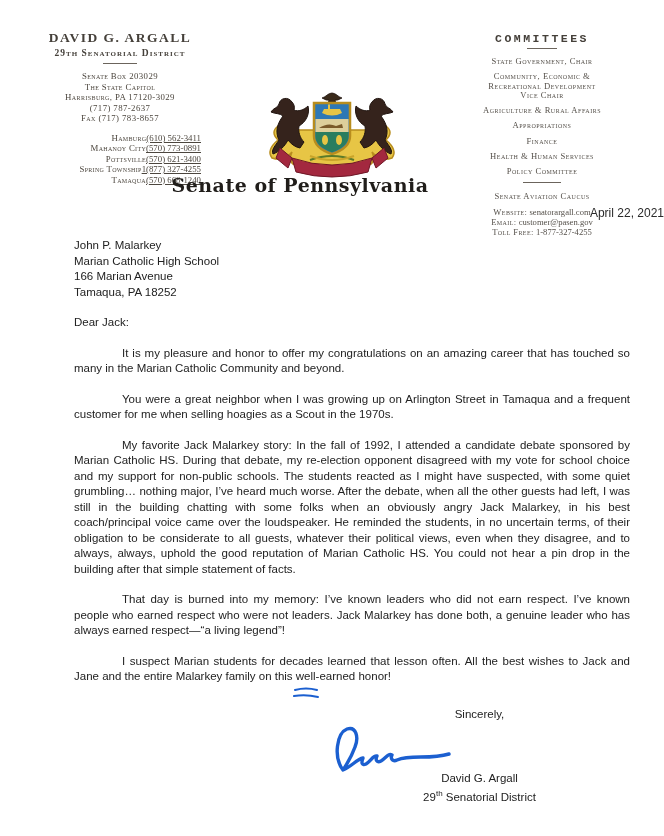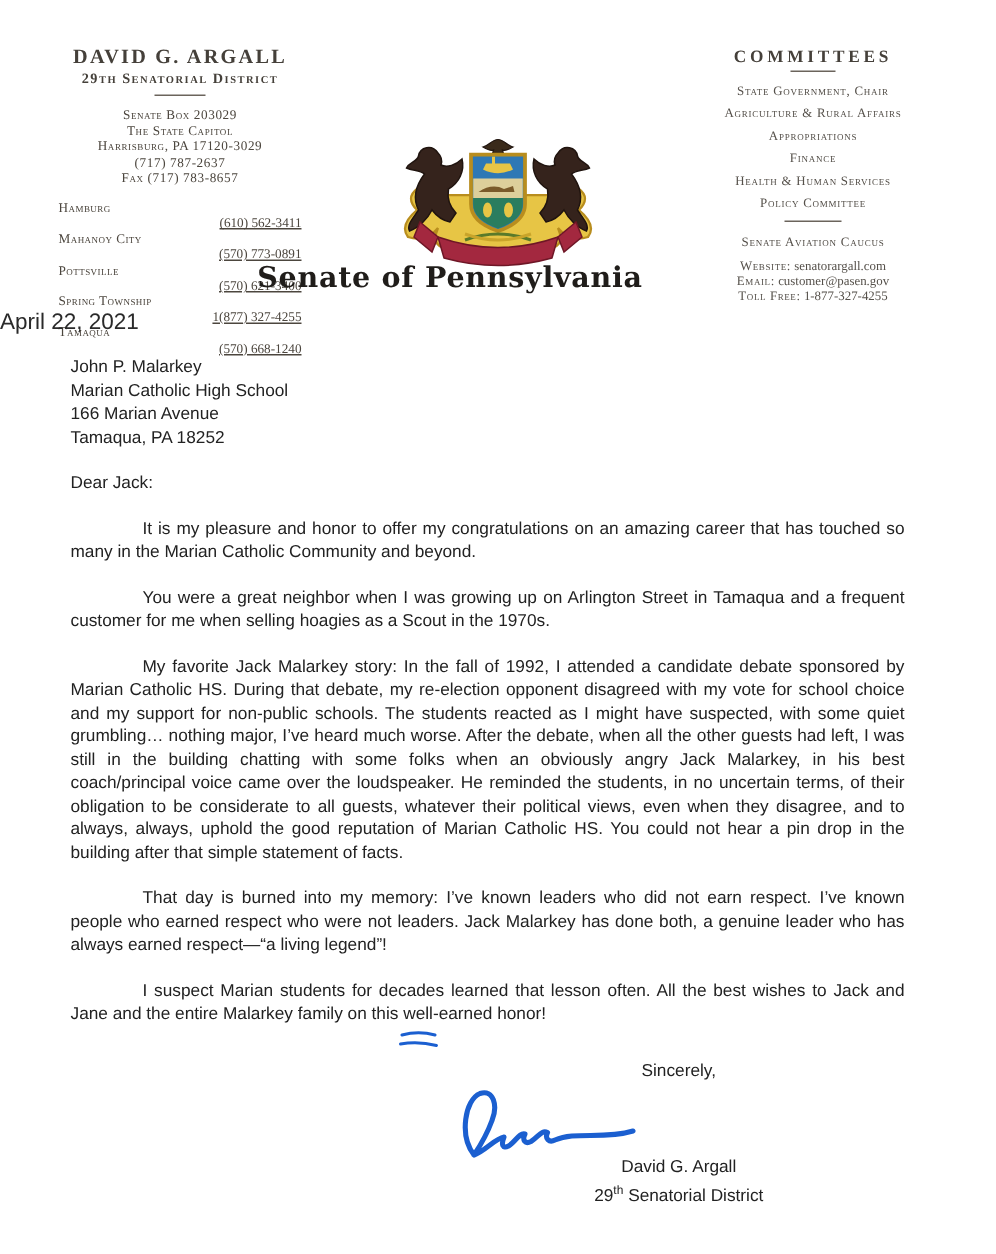--- a/index.html
+++ b/index.html
@@ -10,45 +10,45 @@
   
   .lh-left{
     position:absolute;left:14px;top:30px;width:212px;text-align:center;
     color:#4c463e;
   }
   .lh-name{font-size:13.5px;font-weight:bold;letter-spacing:1.5px;color:#45403a;}
   .lh-district{font-size:9.5px;font-weight:bold;letter-spacing:1px;font-variant:small-caps;margin-top:2px;color:#45403a;}
   .lh-divider{width:34px;border-top:1.5px solid #6b645c;margin:5px auto 7px;}
   .lh-addr div{font-size:8.8px;line-height:10.6px;font-variant:small-caps;letter-spacing:0.4px;}
   .lh-offices{width:162px;margin:9px auto 0;}
-  .office-row{display:flex;justify-content:flex-end;font-size:8.8px;line-height:10.4px;flex-direction:column;}
+  .office-row{display:flex;justify-content:flex-end;font-size:8.8px;line-height:10.4px;}
   .office-town{font-variant:small-caps;letter-spacing:0.3px;text-align:left;}
   .office-phone{text-align:right;text-decoration:underline;}
   .lh-right{
     position:absolute;right:10px;top:32px;width:224px;text-align:center;color:#55504a;
   }
   .committees-title{font-size:11.5px;font-weight:bold;letter-spacing:2.5px;color:#45403a;}
   .committees-underline{width:30px;border-top:1px solid #6b645c;margin:3px auto 8px;}
   .committee-item{font-size:8.6px;line-height:9.6px;font-variant:small-caps;letter-spacing:0.5px;margin-bottom:5.5px;white-space:pre-line;}
   .caucus{font-size:8.6px;font-variant:small-caps;letter-spacing:0.5px;margin-bottom:6px;}
   .contact-line{font-size:8.6px;line-height:10.2px;}
   .contact-label{font-variant:small-caps;letter-spacing:0.4px;}
   .lh-divider2{width:38px;border-top:1.5px solid #6b645c;margin:2px auto 8px;}
   
   .crest{position:absolute;left:50%;top:92px;transform:translateX(-50%);}
   .org-title{
     position:absolute;top:174px;left:0;width:600px;text-align:center;
     font-family:"DejaVu Serif",serif;font-weight:bold;font-size:19px;color:#201d1a;
     letter-spacing:0.5px;
   }
-  .date-line{position:absolute;top:206px;left:0;width:664px;text-align:left;
-    font-family:"Liberation Sans",sans-serif;font-size:15px;color:#2a2a2a;}
+  .date-line{position:absolute;top:206px;left:0;width:664px;text-align:right;
+    font-family:"Liberation Sans",sans-serif;font-size:12px;color:#2a2a2a;}
   
   .letter{
-    position:absolute;left:47px;top:238px;width:556px;
+    position:absolute;left:74px;top:238px;width:556px;
     font-family:"Liberation Sans",sans-serif;font-size:11.5px;line-height:15.5px;color:#222222;
   }
   .recipient div{line-height:15.5px;}
   .salutation{margin-top:15px;}
   .para{margin-top:15px;text-align:justify;text-indent:48px;}
   .ink-mark{height:15px;margin-left:218px;margin-top:1px;}
   .closing{margin-left:255px;margin-top:6px;text-align:center;}
   .signature-svg{display:block;margin:3px 0 -2px 2px;}
   .sig-name{line-height:15px;}
   .sig-district{line-height:15px;}
@@ -86,23 +86,26 @@
       <span class="office-phone">1(877) 327-4255</span>
     </div>
     <div class="office-row">
       <span class="office-town">Tamaqua</span>
       <span class="office-phone">(570) 668-1240</span>
     </div>
   </div>
 </div>
 
 <div class="lh-right">
-  <div class="committees-title" style="text-transform:uppercase;">Committees</div>
+  <div class="committees-title" style="text-transform:uppercase;font-family:Liberation Mono, monospace;">Committees</div>
   <div class="committees-underline"></div>
   <div class="committee-item">State Government, Chair</div>
+  <div class="committee-item">Community, Economic &amp;
+Recreational Development
+Vice Chair</div>
   <div class="committee-item">Agriculture &amp; Rural Affairs</div>
   <div class="committee-item">Appropriations</div>
   <div class="committee-item">Finance</div>
   <div class="committee-item">Health &amp; Human Services</div>
   <div class="committee-item">Policy Committee</div>
   <div class="lh-divider2"></div>
   <div class="caucus">Senate Aviation Caucus</div>
   <div class="contact-line">
     <span class="contact-label">Website:</span>
     <span>senatorargall.com</span>

